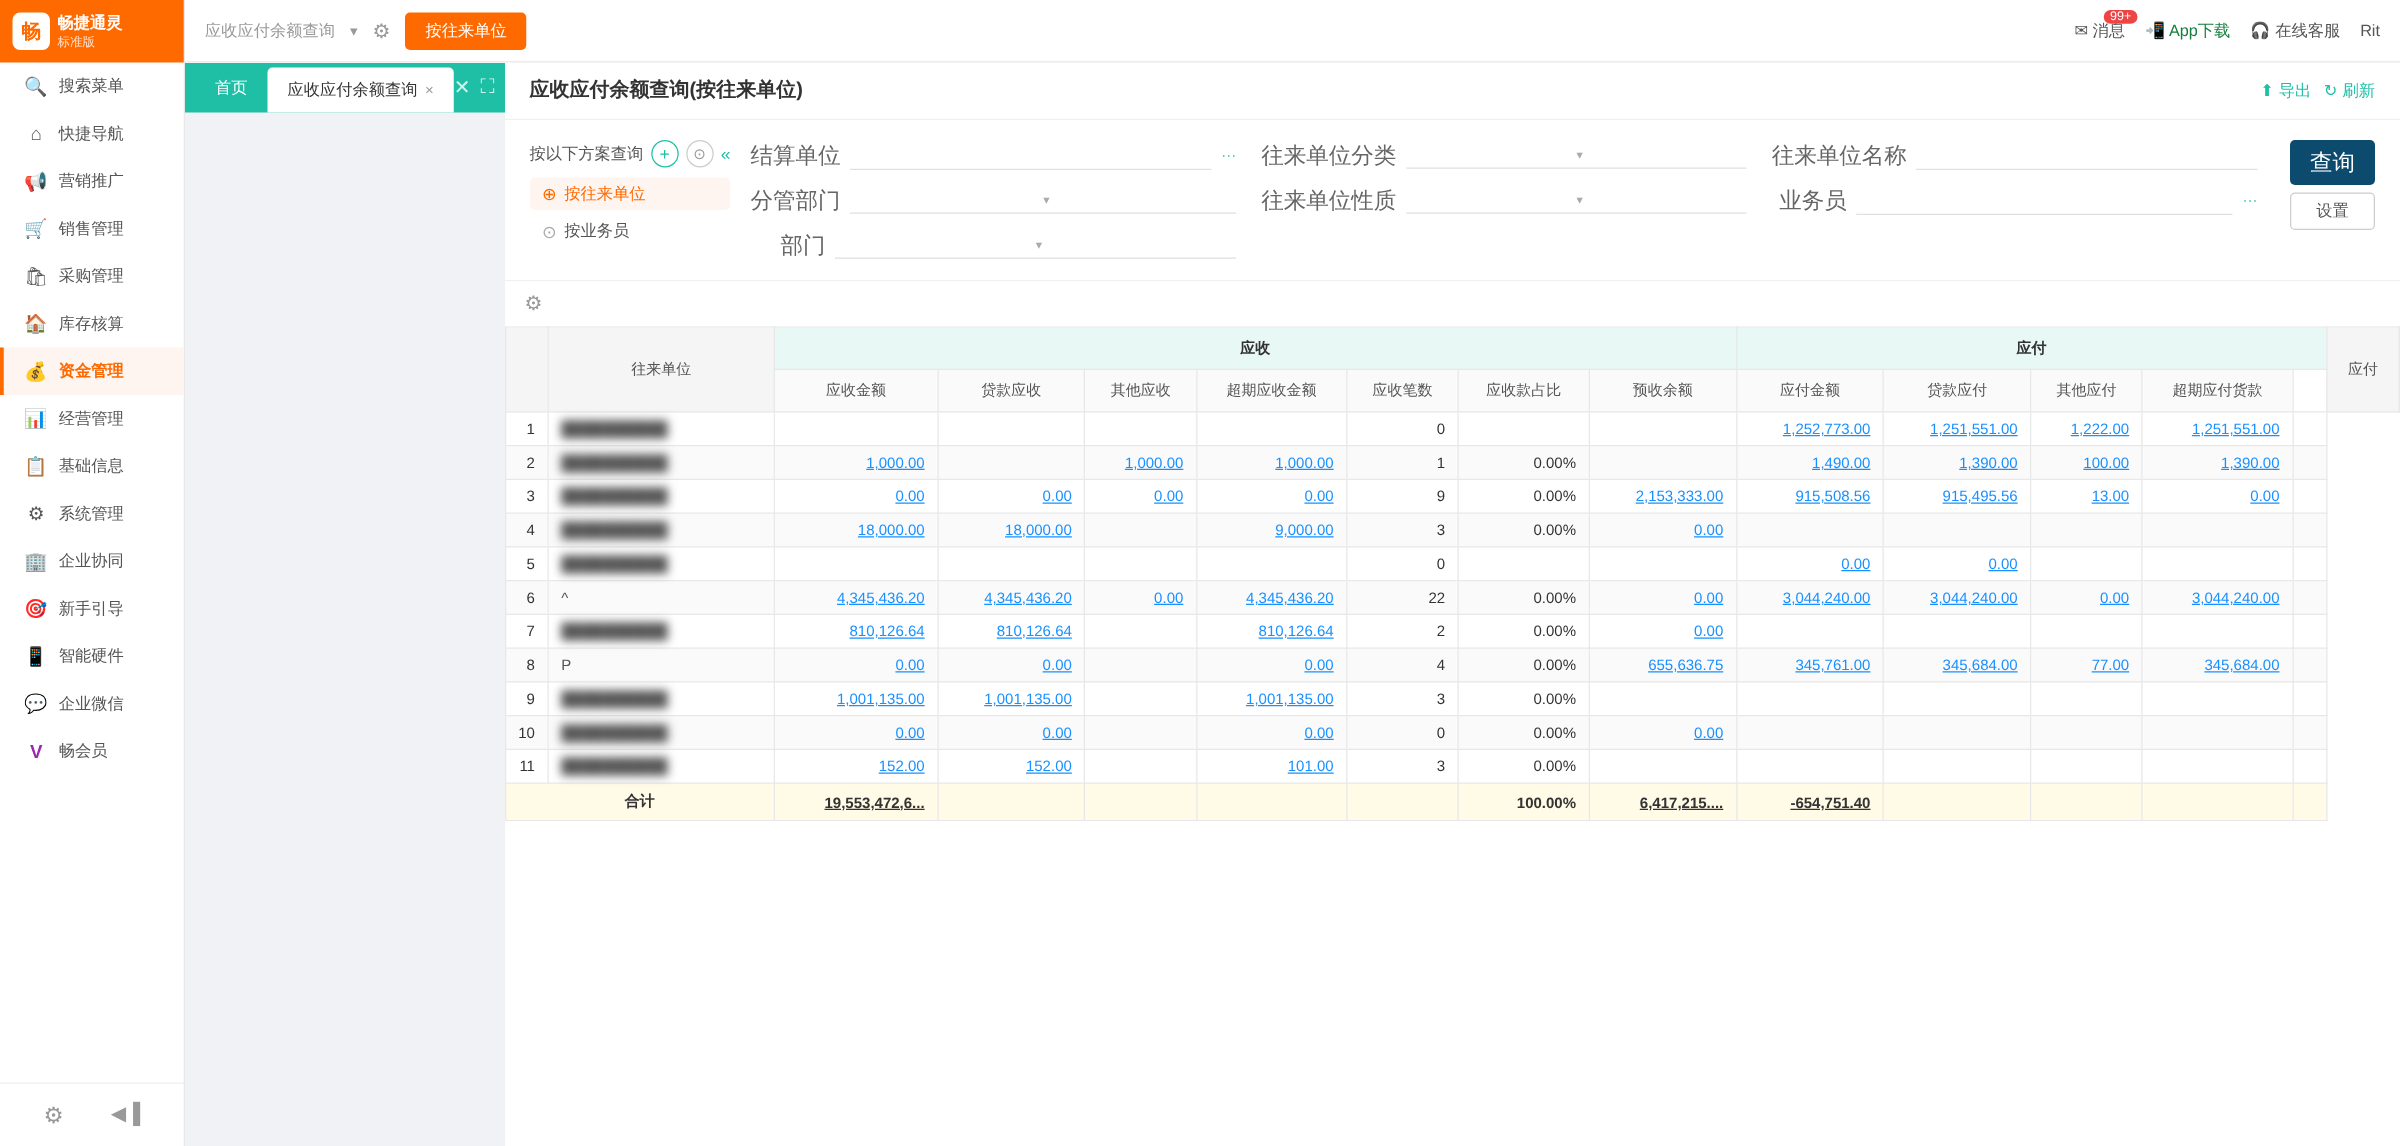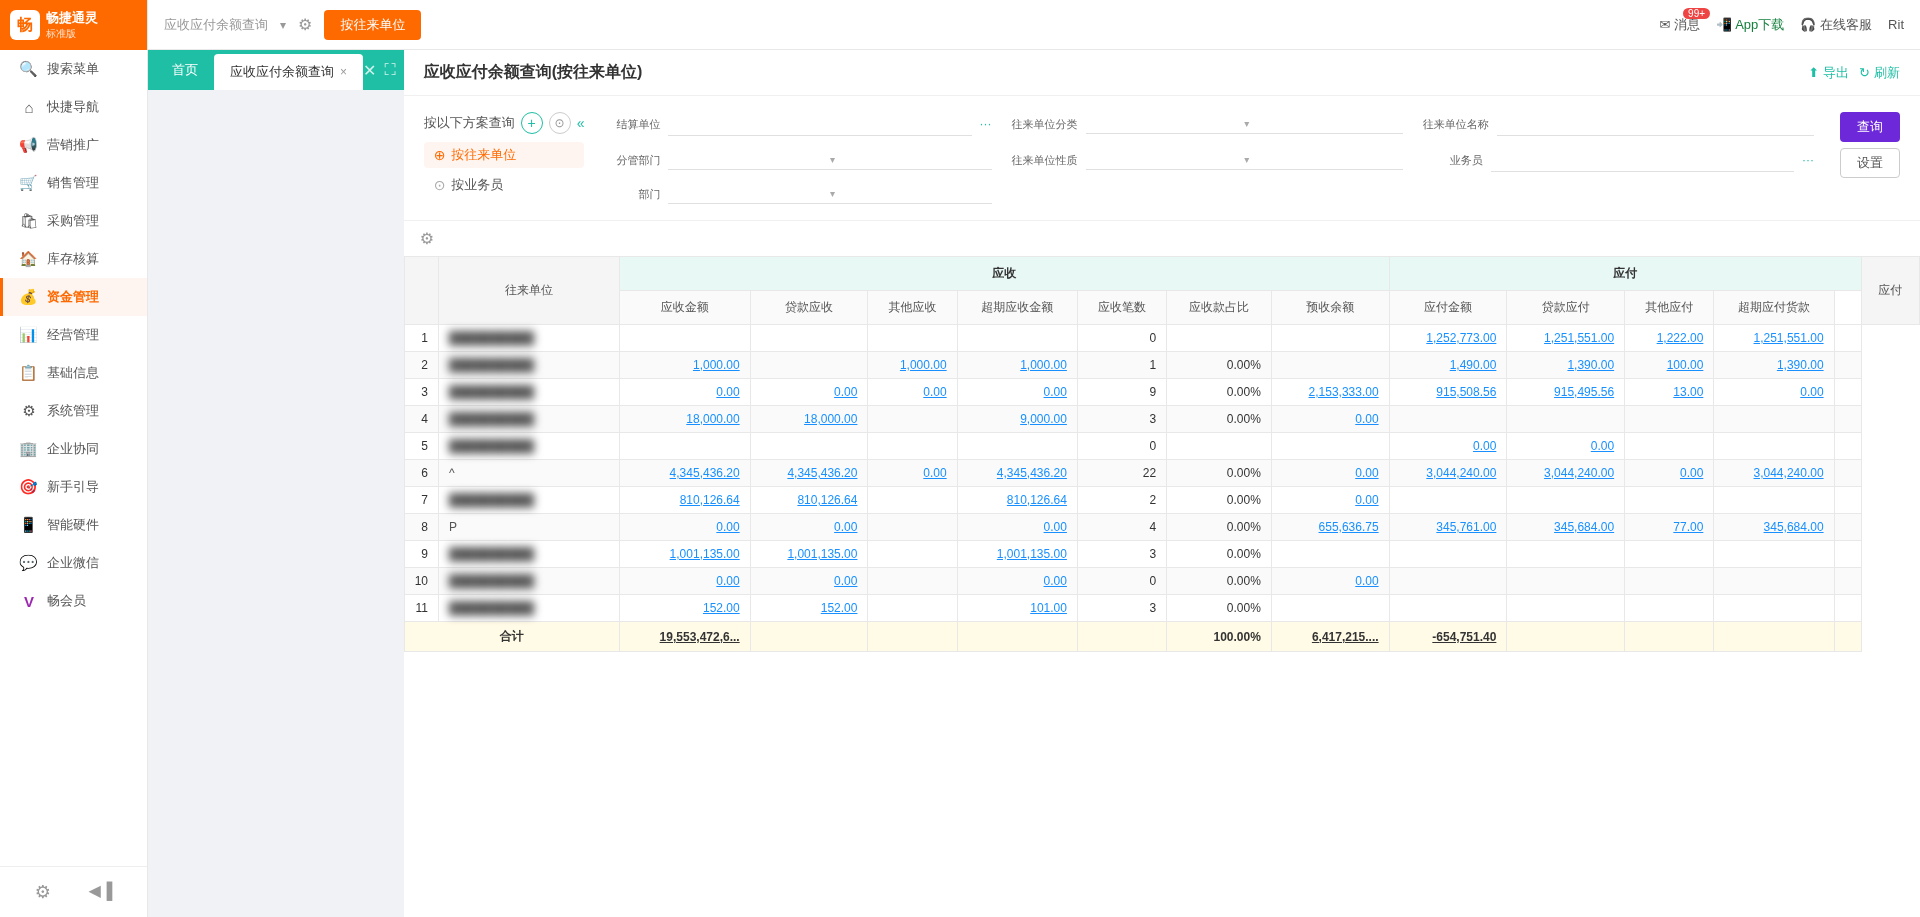--- a/index.html
+++ b/index.html
@@ -83,32 +83,32 @@
     .search-settings-btn { width: 22px; height: 22px; border: 1px solid #ccc; color: #999; border-radius: 50%; display: flex; align-items: center; justify-content: center; cursor: pointer; font-size: 12px; }
     .search-collapse-btn { color: #1ebfa5; cursor: pointer; font-size: 14px; }
 
     .scheme-list { display: flex; flex-direction: column; gap: 4px; }
     .scheme-item { display: flex; align-items: center; gap: 6px; padding: 4px 10px; cursor: pointer; font-size: 13px; color: #555; border-radius: 4px; }
     .scheme-item.active { color: #ff6a00; background: #fff5f0; }
     .scheme-item-icon { font-size: 14px; }
 
     .search-fields { flex: 1; display: grid; grid-template-columns: 1fr 1fr 1fr; gap: 12px 20px; }
     .search-field { display: flex; align-items: center; gap: 8px; }
-    .field-label { color: #666; font-size: 11px; white-space: nowrap; min-width: 60px; text-align: right; }
+    .field-label { color: #666; font-size: 18px; white-space: nowrap; min-width: 60px; text-align: right; }
     .field-input {
       flex: 1; border: none; border-bottom: 1px solid #e0e0e0; padding: 4px 6px;
       font-size: 13px; color: #333; outline: none; background: transparent;
     }
     .field-select { display: flex; align-items: center; flex: 1; border-bottom: 1px solid #e0e0e0; padding: 4px 6px; }
     .field-select span { flex: 1; }
     .field-select .chevron { color: #aaa; font-size: 10px; }
     .field-dots { color: #1ebfa5; cursor: pointer; }
 
     .search-buttons { display: flex; flex-direction: column; gap: 6px; padding-left: 10px; }
-    .query-btn { background: #6d28d9; color: #fff; border: none; border-radius: 4px; padding: 6px 16px; cursor: pointer; font-size: 13px; }
+    .query-btn { background: #0c4a6e; color: #fff; border: none; border-radius: 4px; padding: 6px 16px; cursor: pointer; font-size: 18px; }
     .setting-btn { background: #fff; color: #555; border: 1px solid #ccc; border-radius: 4px; padding: 5px 16px; cursor: pointer; font-size: 13px; }
 
     .collapse-more { text-align: center; padding: 6px; color: #1ebfa5; cursor: pointer; font-size: 13px; border-top: 1px solid #f0f0f0; }
 
     
     .table-section { padding: 0 0 20px; background: #fff; }
     .table-toolbar { padding: 8px 16px; display: flex; align-items: center; }
     .gear-icon { color: #999; cursor: pointer; font-size: 16px; }
 
     table { width: 100%; border-collapse: collapse; font-size: 12px; }

